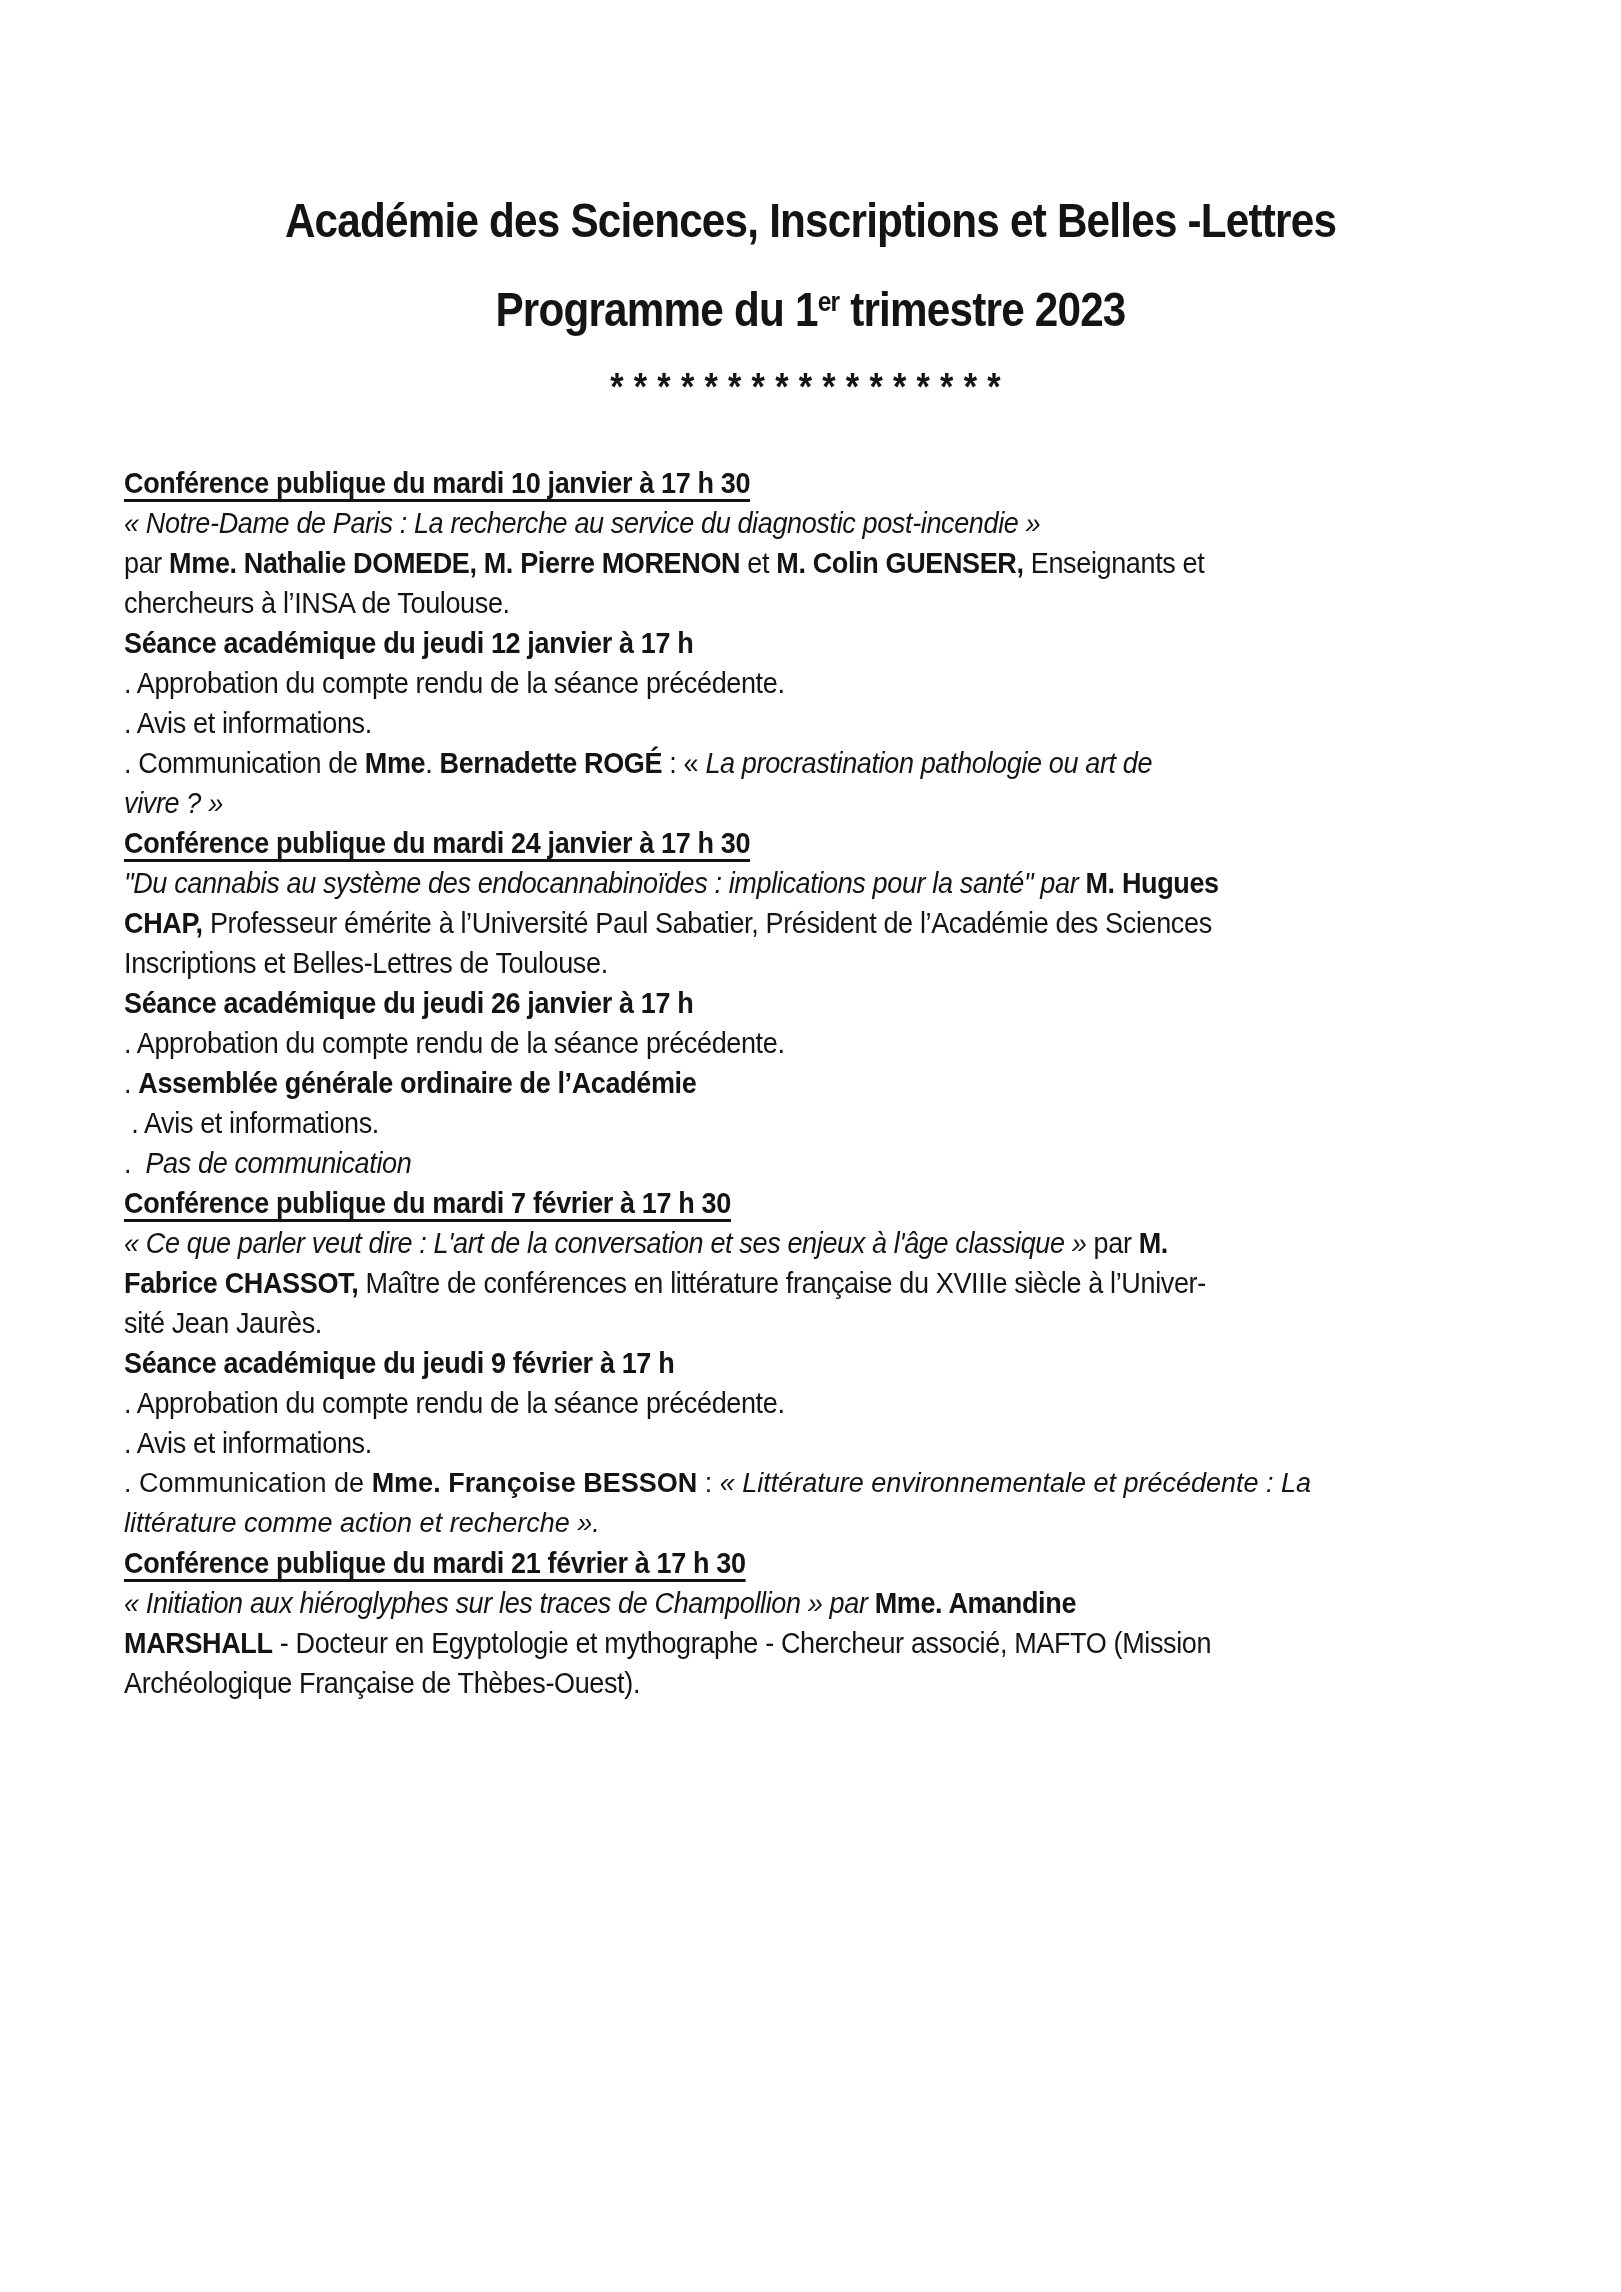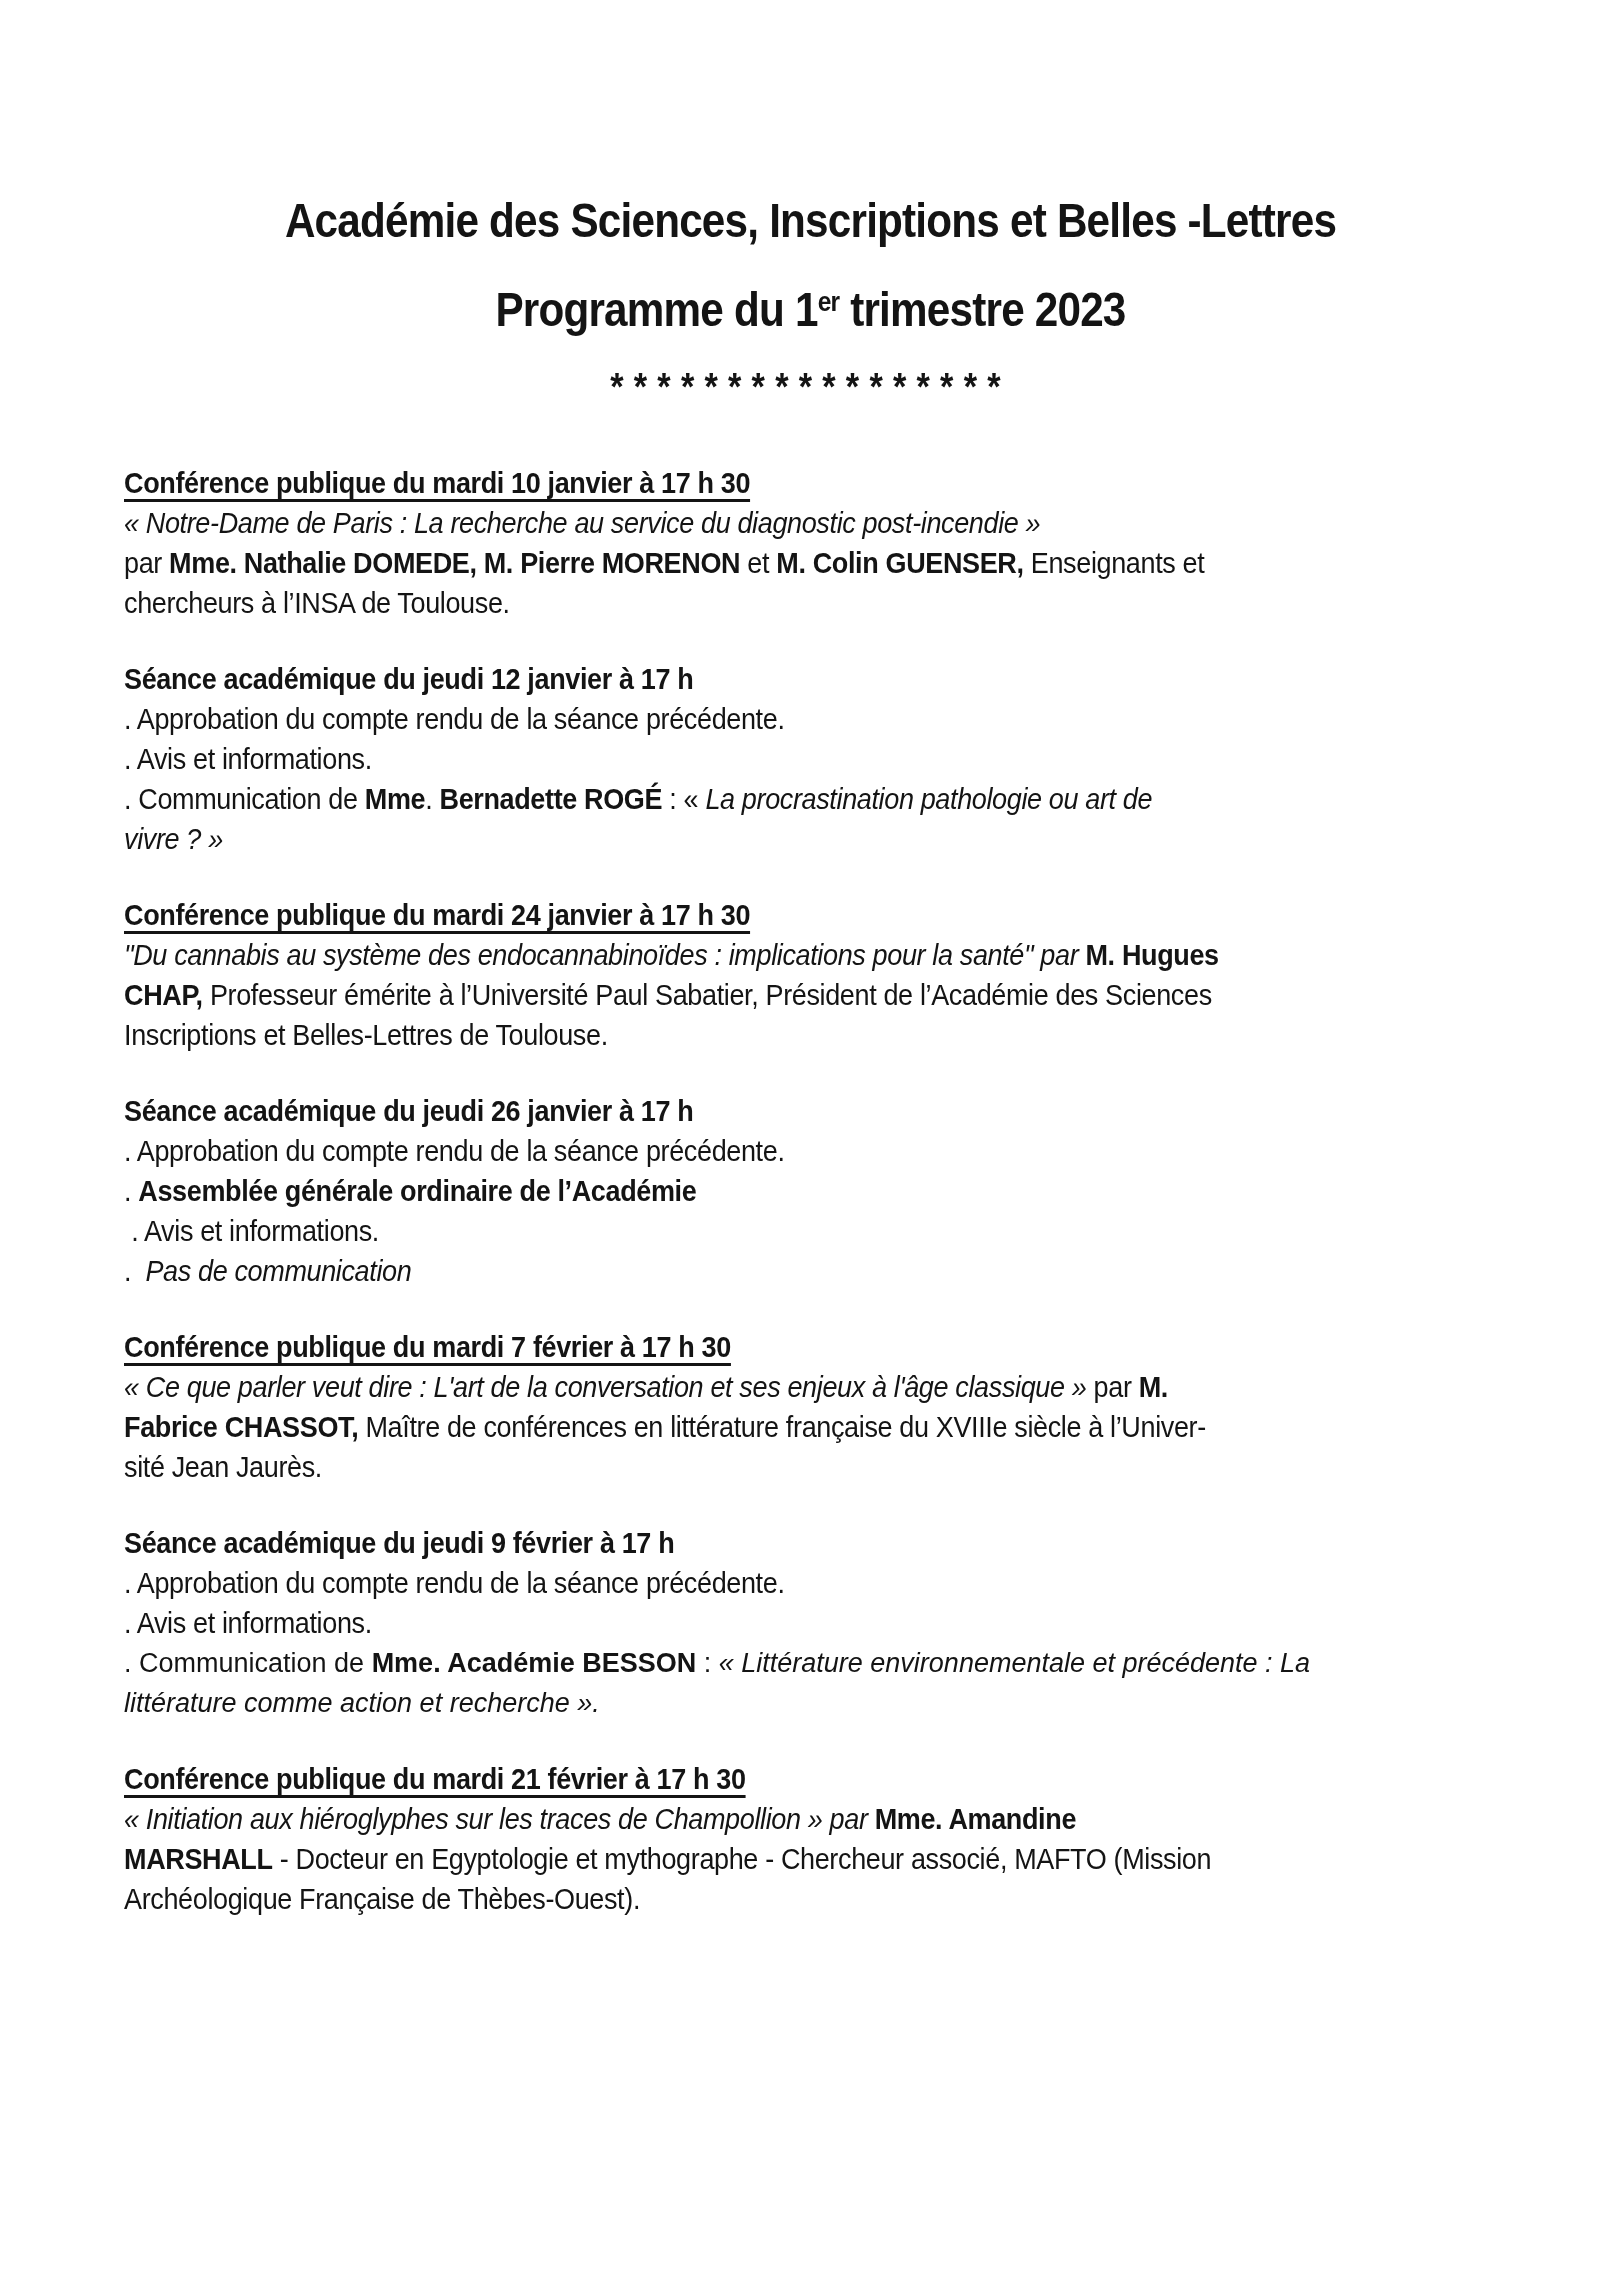--- a/index.html
+++ b/index.html
@@ -50,21 +50,21 @@
     top: -0.55em;
   }
   .stars {
     text-align: center;
     font-size: 39px;
     font-weight: bold;
     letter-spacing: 11.6px;
     margin: 18px 0 0 0;
     line-height: 47px;
   }
-  .doc-section { margin-top: 36px; }
+  .doc-section { }
   .doc-section:first-child { margin-top: 53px; }
   .heading {
     font-size: 30px;
     font-weight: bold;
     line-height: 40px;
     margin: 0;
     letter-spacing: -0.4px;
   }
   .underlined {
     text-decoration: underline;
@@ -115,21 +115,21 @@
         <h3 class="heading cond">Séance académique du jeudi 26 janvier à 17 h</h3>
         <p class="para cond"><span>. Approbation du compte rendu de la séance précédente.</span><br><span>. </span><span class="b">Assemblée générale ordinaire de l’Académie</span><br><span> . Avis et informations.</span><br><span>.  </span><span class="i">Pas de communication</span></p>
       </section>
       <section class="doc-section">
         <h3 class="heading cond underlined">Conférence publique du mardi 7 février à 17 h 30</h3>
         <p class="para cond"><span class="i">« Ce que parler veut dire : L'art de la conversation et ses enjeux à l'âge classique » </span><span>par </span><span class="b">M.</span><br><span class="b">Fabrice CHASSOT,</span><span> Maître de conférences en littérature française du XVIIIe siècle à l’Univer-</span><br><span>sité Jean Jaurès.</span></p>
       </section>
       <section class="doc-section">
         <h3 class="heading cond">Séance académique du jeudi 9 février à 17 h</h3>
         <p class="para cond"><span>. Approbation du compte rendu de la séance précédente.</span><br><span>. Avis et informations.</span></p>
-        <p class="para alt"><span>. Communication de </span><span class="b">Mme. Académie BESSON</span><span> : </span><span class="i">« Littérature environnementale et précédente : La</span><br><span class="i">littérature comme action et recherche ».</span></p>
+        <p class="para alt"><span>. Communication de </span><span class="b">Mme. Françoise BESSON</span><span> : </span><span class="i">« Littérature environnementale et précédente : La</span><br><span class="i">littérature comme action et recherche ».</span></p>
       </section>
       <section class="doc-section">
         <h3 class="heading cond underlined">Conférence publique du mardi 21 février à 17 h 30</h3>
         <p class="para cond"><span class="i">« Initiation aux hiéroglyphes sur les traces de Champollion » par </span><span class="b">Mme. Amandine</span><br><span class="b">MARSHALL</span><span> - Docteur en Egyptologie et mythographe - Chercheur associé, MAFTO (Mission</span><br><span>Archéologique Française de Thèbes-Ouest).</span></p>
       </section>
     </div>
 </div>
 
 
 </body></html>

